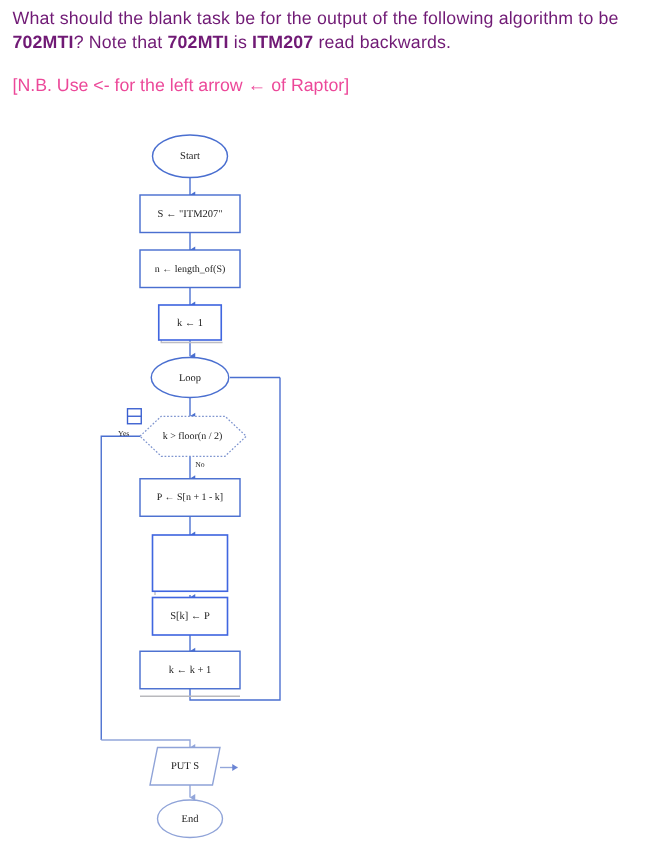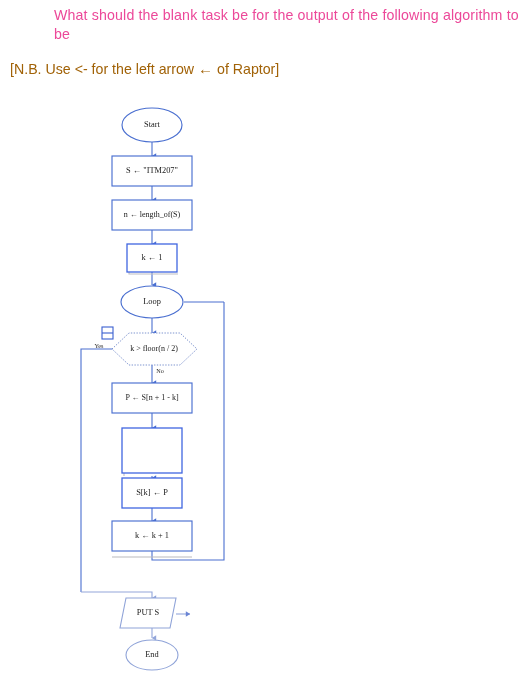--- a/index.html
+++ b/index.html
@@ -19,30 +19,29 @@
   
   #question-block {
     position: absolute;
     left: 10px;
     top: 6px;
     width: 514px;
   }
   .q-line {
     font-size: 14.2px;
     line-height: 19px;
-    color: #ec4899;
+    color: #701a75;
     letter-spacing: 0.01em;
-    margin-left: 44px;
   }
   .q-line b { font-weight: bold; }
   #nb-line {
     margin-top: 15px;
     font-size: 14.2px;
     line-height: 19px;
-    color: #a16207;
+    color: #ec4899;
   }
   .arrow-glyph {
     font-weight: bold;
     font-size: 15px;
   }
 
   
   #flowchart {
     position: absolute;
     left: 0;
@@ -104,20 +103,21 @@
     stroke: #bdbdc4;
     stroke-width: 1.1;
     fill: none;
   }
 </style>
 </head>
 <body>
 
 <div id="question-block">
   <div class="q-line">What should the blank task be for the output of the following algorithm to be</div>
+  <div class="q-line"><b>702MTI</b><span>?  Note that </span><b>702MTI</b><span> is </span><b>ITM207</b><span> read backwards.</span></div>
   <div id="nb-line"><span>[N.B. Use &lt;- for the left arrow </span><span class="arrow-glyph">←</span><span> of Raptor]</span></div>
 </div>
 
 <div id="flowchart">
 <svg id="flow-svg" width="530" height="581" viewBox="0 0 530 581" xmlns="http://www.w3.org/2000/svg">
 
   <defs>
     <marker id="arrow-down" markerWidth="7" markerHeight="7" refX="3.2" refY="5.4" orient="auto" markerUnits="userSpaceOnUse">
       <path d="M0.4,1.2 L3.2,5.6 L6.0,1.2 Z" fill="#4a6fd0"></path>
     </marker>

